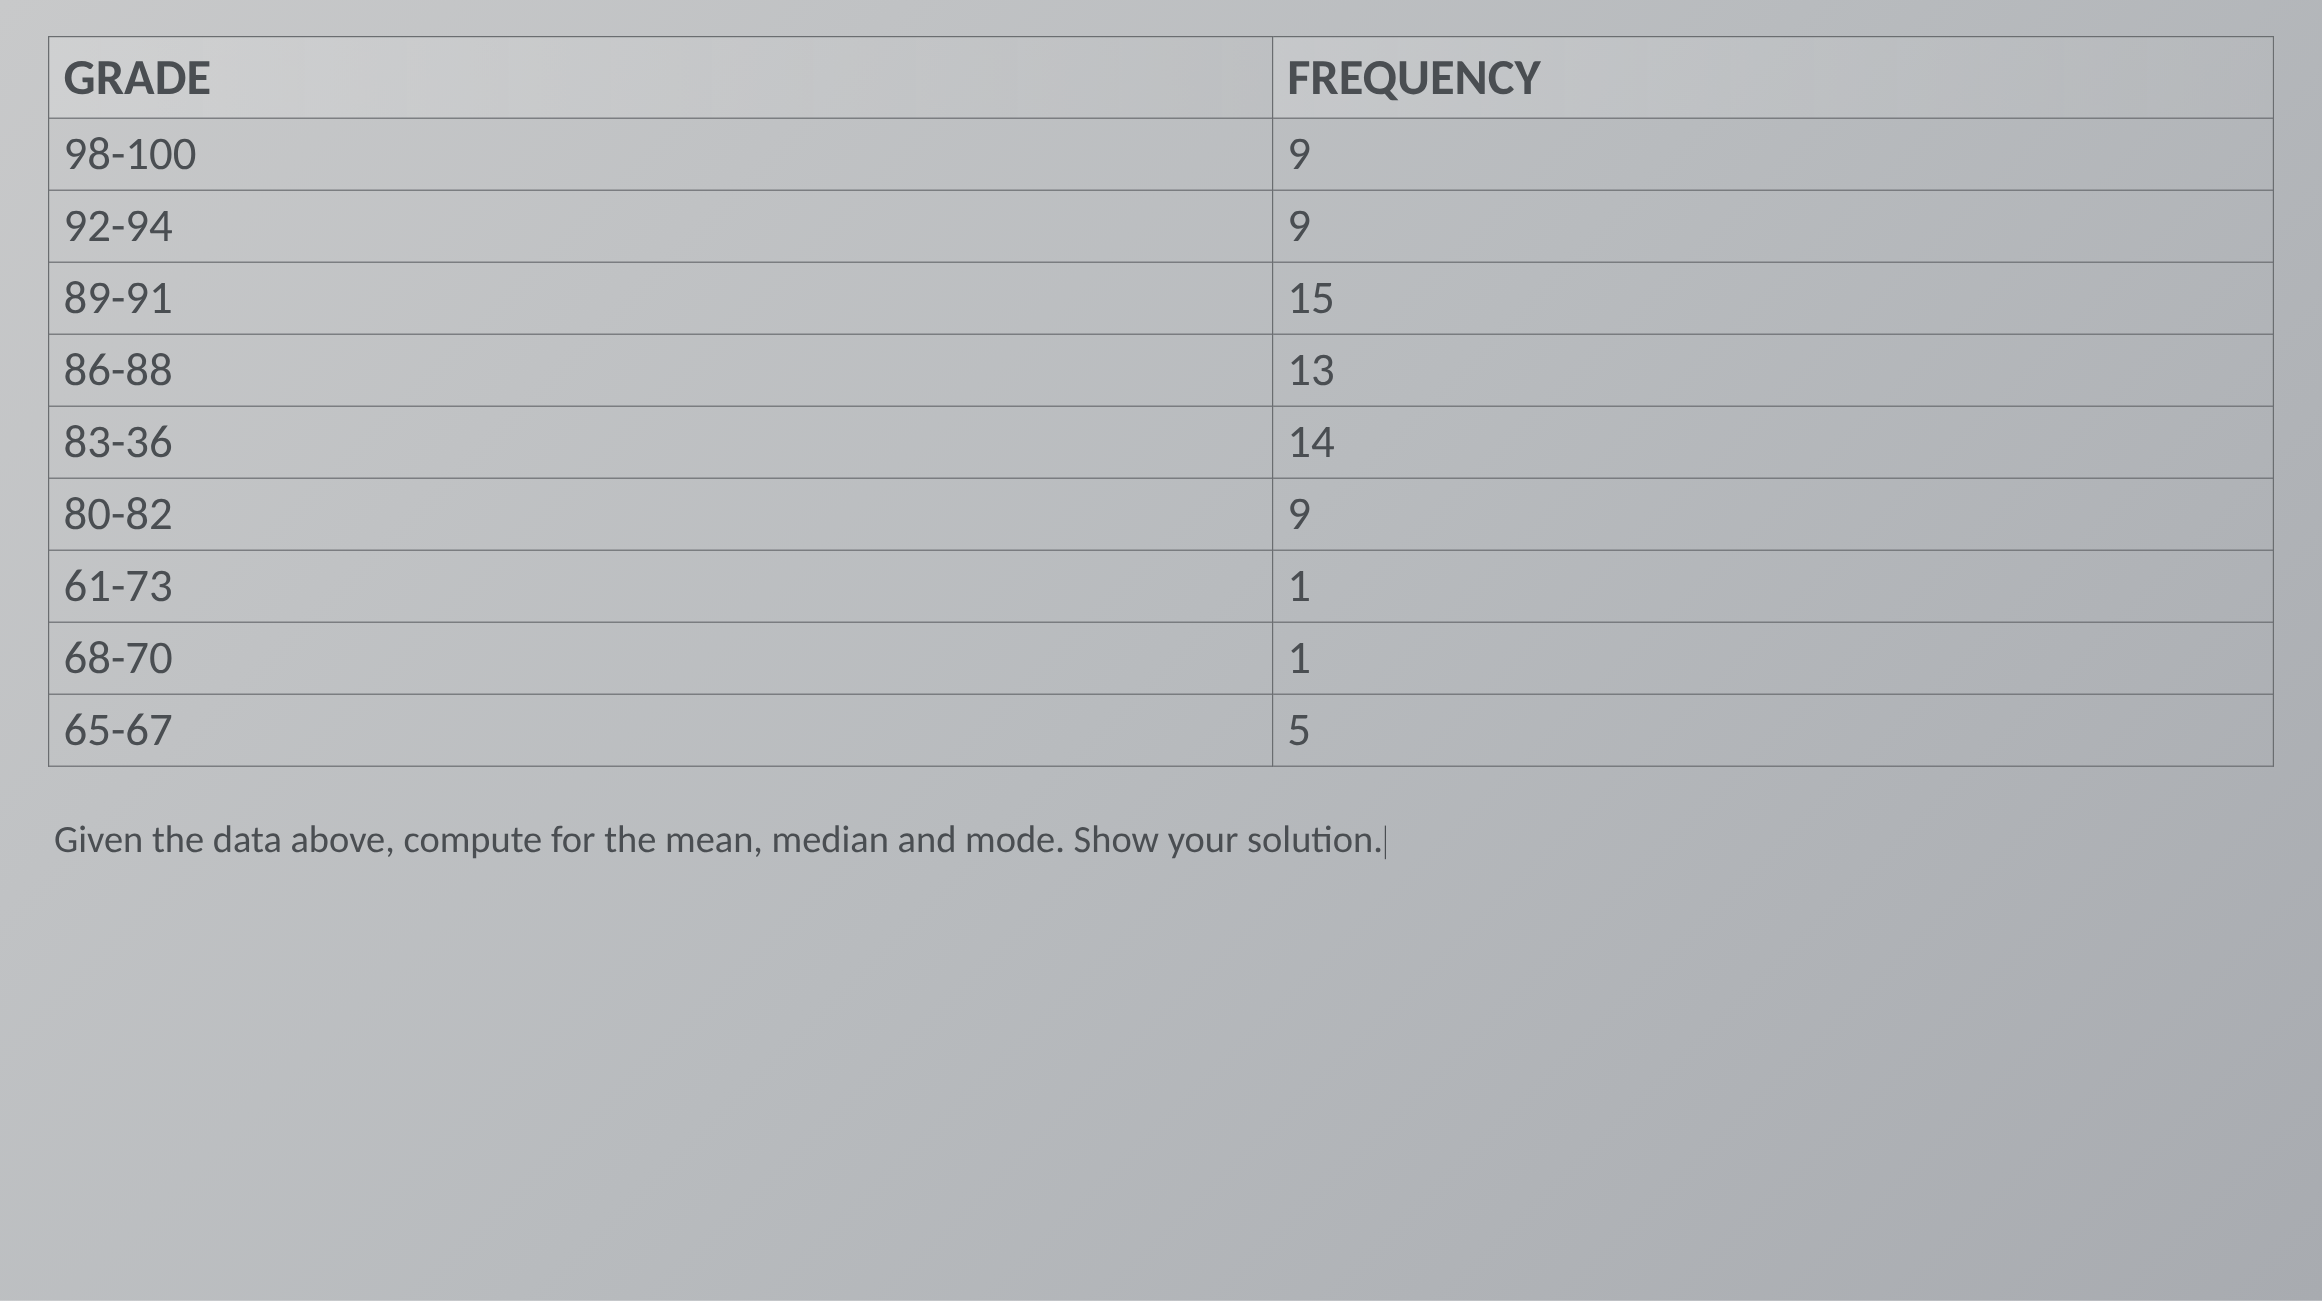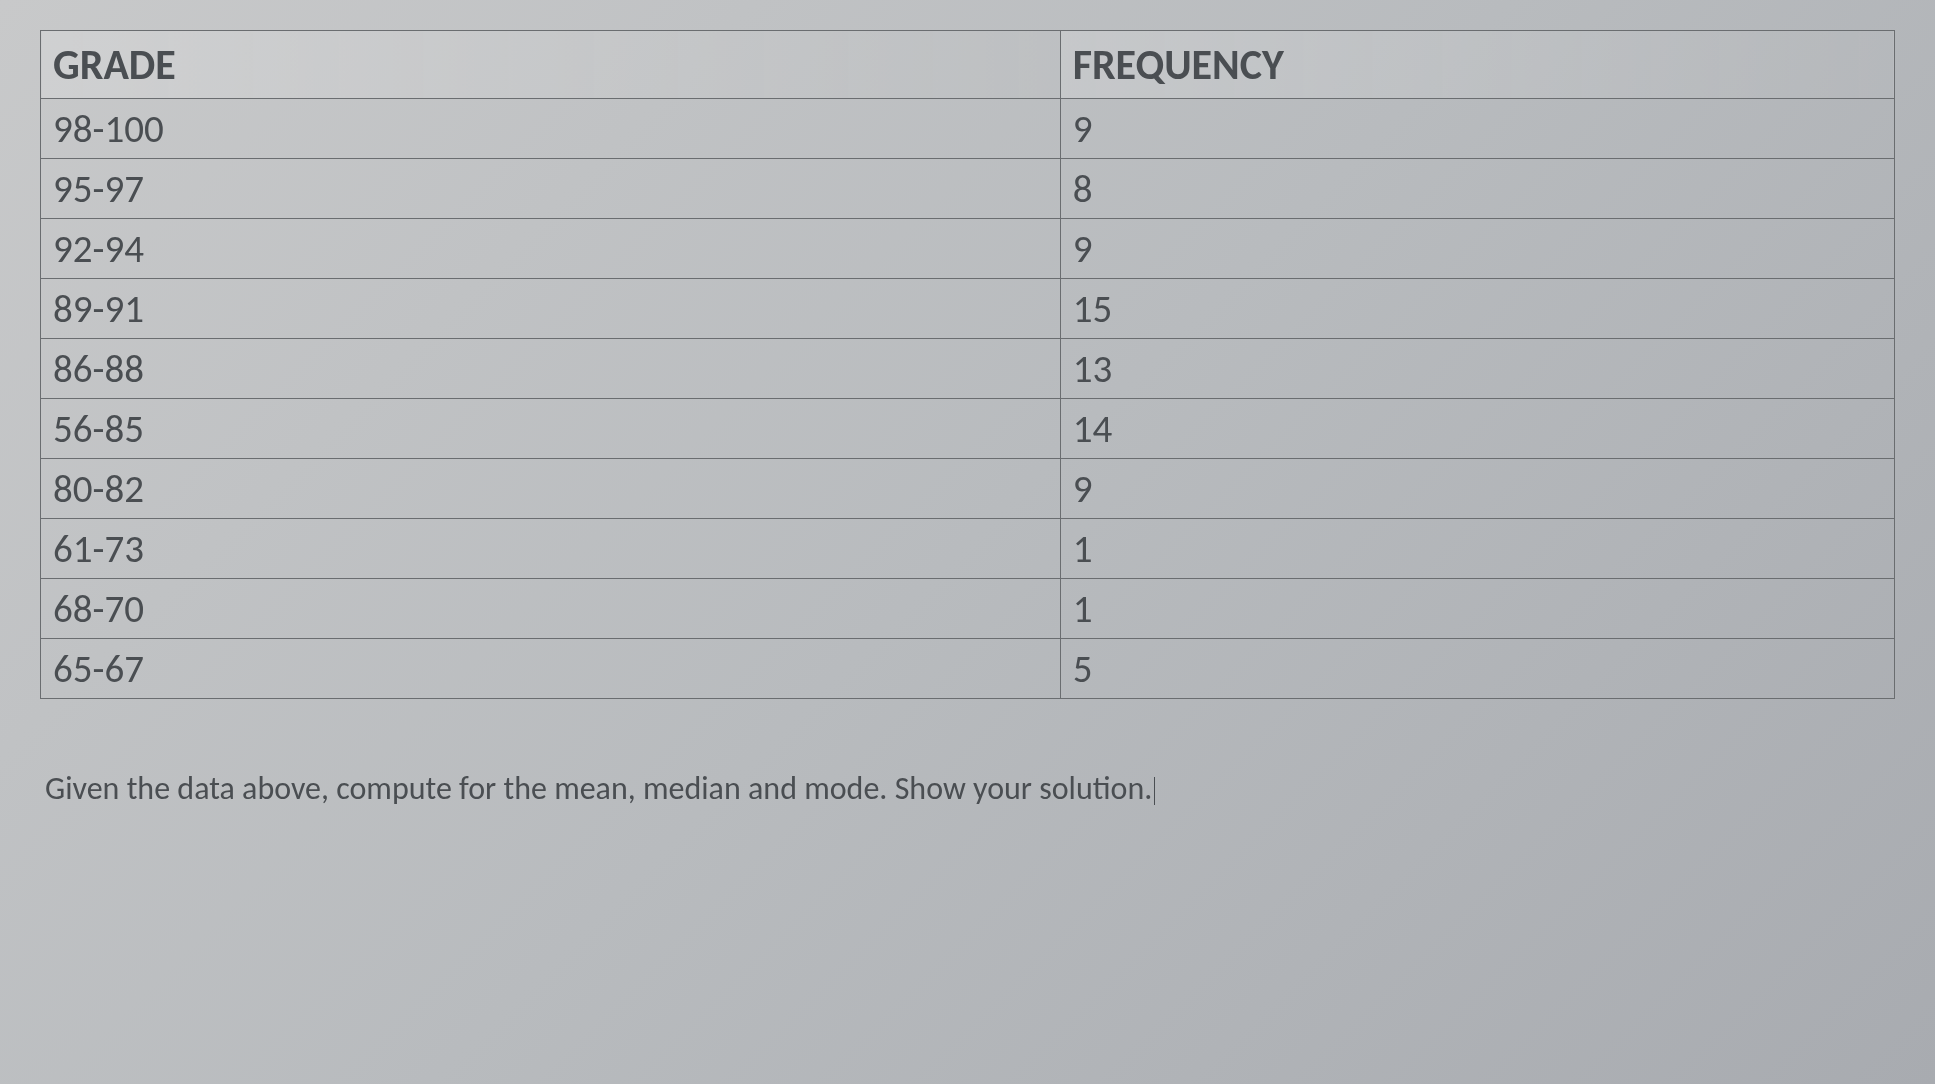--- a/index.html
+++ b/index.html
@@ -38,21 +38,21 @@
       border: 1px solid #6a6d70;
       color: #4a4e52;
     }
     .col-grade {
       width: 55%;
     }
     .col-frequency {
       width: 45%;
     }
     .instruction {
-      margin-top: 70px;
+      margin-top: 41px;
       font-size: 32px;
       color: #4a4e52;
       padding-left: 5px;
     }
     .cursor {
       display: inline-block;
       width: 1px;
       height: 28px;
       background: #4a4e52;
       vertical-align: middle;
@@ -69,37 +69,33 @@
         <th class="col-grade">GRADE</th>
         <th class="col-frequency">FREQUENCY</th>
       </tr>
     </thead>
     <tbody>
       <tr>
         <td>98-100</td>
         <td>9</td>
       </tr>
       <tr>
-        <td>95-97</td>
-        <td>8</td>
-      </tr>
-      <tr>
         <td>92-94</td>
         <td>9</td>
       </tr>
       <tr>
         <td>89-91</td>
         <td>15</td>
       </tr>
       <tr>
         <td>86-88</td>
         <td>13</td>
       </tr>
       <tr>
-        <td>56-85</td>
+        <td>83-36</td>
         <td>14</td>
       </tr>
       <tr>
         <td>80-82</td>
         <td>9</td>
       </tr>
       <tr>
         <td>61-73</td>
         <td>1</td>
       </tr>

